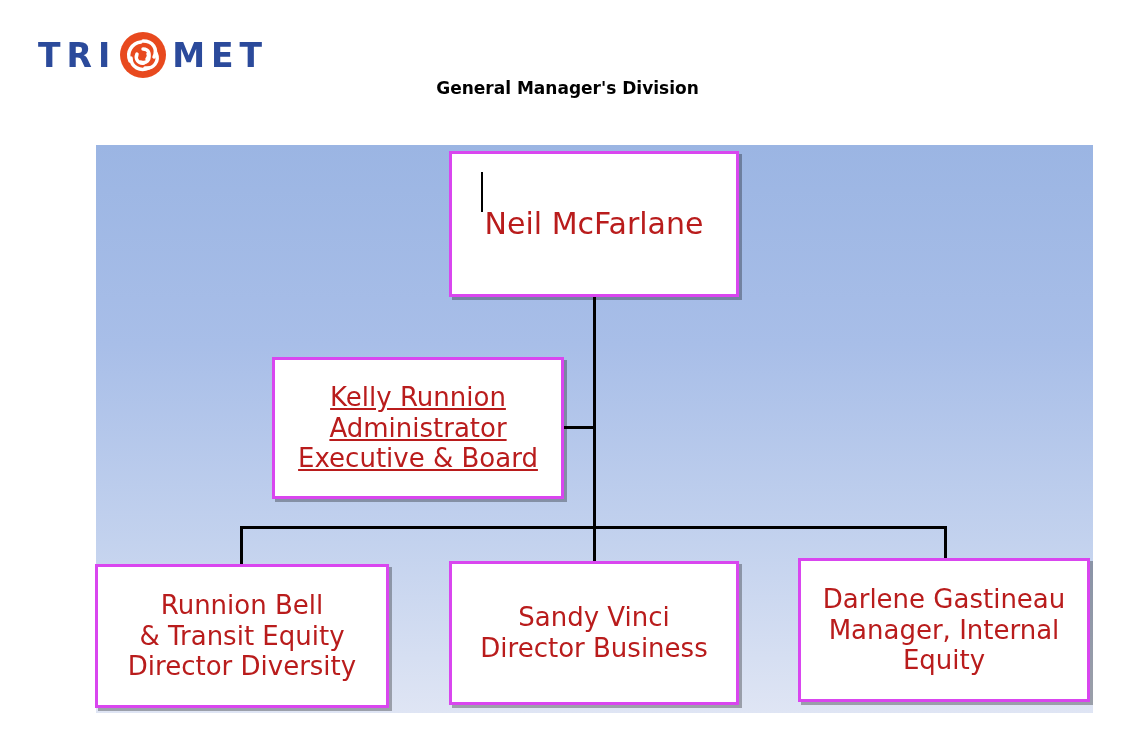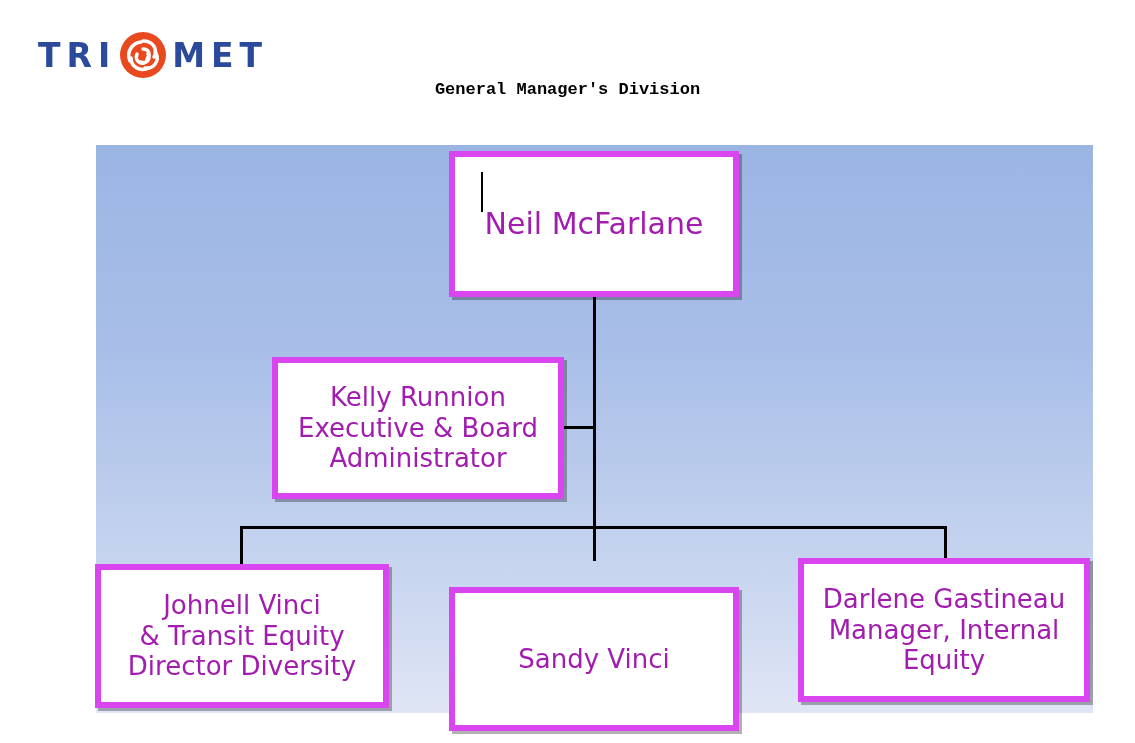--- a/index.html
+++ b/index.html
@@ -52,21 +52,21 @@
     top: 78px;
     width: 1135px;
     text-align: center;
     font-family: "DejaVu Sans", sans-serif;
     font-weight: bold;
     font-size: 17px;
     color: #000000;
     letter-spacing: 0px;
   }
   
-  #chart-title-inner { display: inline-block; transform: translateX(0px); font-family: Liberation Mono, monospace; }
+  #chart-title-inner { display: inline-block; transform: translateX(0px); }
 
   
   #panel {
     position: absolute;
     left: 96px;
     top: 145px;
     width: 997px;
     height: 568px;
     background: linear-gradient(to bottom, #9BB5E3 0%, #A8BEE8 35%, #C3D2EE 70%, #DFE5F4 100%);
   }
@@ -76,30 +76,30 @@
     position: absolute;
     background: #000000;
   }
   .v-line { width: 3px; }
   .h-line { height: 3px; }
 
   
   .node {
     position: absolute;
     background: #ffffff;
-    border: 6px solid #d946ef;
+    border: 3px solid #d946ef;
     box-sizing: border-box;
     box-shadow: 3px 3px 0 rgba(0,0,0,0.30);
     display: flex;
     flex-direction: column;
     align-items: center;
     justify-content: center;
     text-align: center;
     font-family: "DejaVu Sans", sans-serif;
-    color: #a21caf;
+    color: #b91c1c;
     overflow: hidden;
   }
   .node .nm,
   .node .ttl {
     display: block;
     width: 100%;
     line-height: 1.18;
     white-space: nowrap;
   }
 
@@ -122,35 +122,35 @@
     height: 40px;
     background: #000000;
   }
 
   #node-admin {
     left: 272px;
     top: 357px;
     width: 292px;
     height: 142px;
     justify-content: center;
+    text-decoration: underline;
   }
   #node-admin .nm, #node-admin .ttl { font-size: 26px; }
 
   #node-a {
     left: 95px;
     top: 564px;
     width: 294px;
     height: 144px;
   }
   #node-b {
     left: 449px;
     top: 561px;
     width: 290px;
     height: 144px;
-    margin-top: 26px;
   }
   #node-c {
     left: 798px;
     top: 558px;
     width: 292px;
     height: 144px;
   }
   #node-a .nm, #node-a .ttl,
   #node-b .nm, #node-b .ttl,
   #node-c .nm, #node-c .ttl { font-size: 26px; }
@@ -196,32 +196,33 @@
     <div class="line v-line" style="left:848px; top:381px; height:32px;"></div>
   </div>
 
   <div class="node" id="node-gm">
     <span class="nm">Neil McFarlane</span>
   </div>
   <div id="gm-caret"></div>
 
   <div class="node" id="node-admin">
     <span class="nm">Kelly Runnion</span>
+    <span class="ttl">Administrator</span>
     <span class="ttl">Executive &amp; Board</span>
-    <span class="ttl">Administrator</span>
   </div>
 
   <div class="node" id="node-a">
-    <span class="nm">Johnell Vinci</span>
+    <span class="nm">Runnion Bell</span>
     <span class="ttl">&amp; Transit Equity</span>
     <span class="ttl">Director Diversity</span>
   </div>
 
   <div class="node" id="node-b">
     <span class="nm">Sandy Vinci</span>
+    <span class="ttl">Director Business</span>
   </div>
 
   <div class="node" id="node-c">
     <span class="nm">Darlene Gastineau</span>
     <span class="ttl">Manager, Internal</span>
     <span class="ttl">Equity</span>
   </div>
 
 </div>
 

